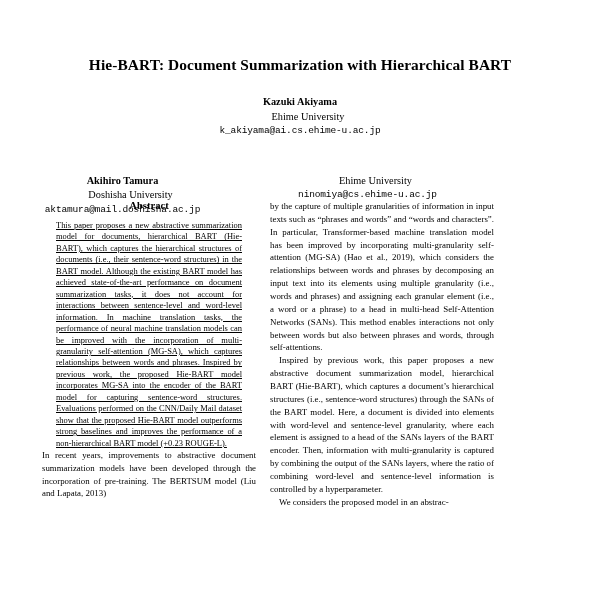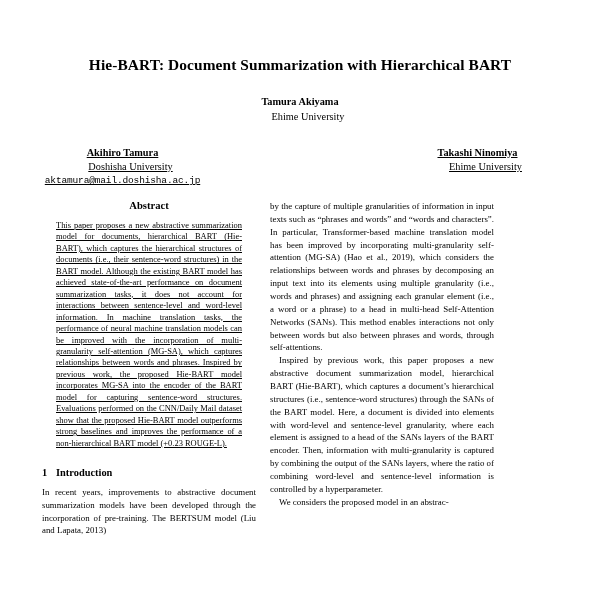--- a/index.html
+++ b/index.html
@@ -36,23 +36,22 @@
     margin: 0;
   }
 
   
   .authors-single {
     text-align: center;
     margin-top: 21px;
   }
   .authors-row {
     display: flex;
-    justify-content: space-between;
-    margin-top: 22px;
-    text-decoration: underline;
+    justify-content: flex-start;
+    margin-top: 36px;
   }
   .author-col {
     width: 245px;
     text-align: center;
   }
   .author-name {
     font-size: 10.3px;
     font-weight: bold;
     line-height: 1.38;
   }
@@ -135,49 +134,47 @@
 </head>
 <body>
 
 <div class="page">
 
   <div class="title-block">
     <h1 class="paper-title">Hie-BART: Document Summarization with Hierarchical BART</h1>
   </div>
 
   <div class="authors-single">
-    <div class="author-name">Tamura Akiyama</div>
+    <div class="author-name">Kazuki Akiyama</div>
     <div class="author-affil">Ehime University</div>
+    <div class="author-email">k_akiyama@ai.cs.ehime-u.ac.jp</div>
   </div>
 
   <div class="authors-row">
     <div class="author-col">
       <div class="author-name">Akihiro Tamura</div>
       <div class="author-affil">Doshisha University</div>
       <div class="author-email">aktamura@mail.doshisha.ac.jp</div>
     </div>
     <div class="author-col">
-      <div class="author-name">Takashi Ninomiya</div>
       <div class="author-affil">Ehime University</div>
+      <div class="author-email">ninomiya@cs.ehime-u.ac.jp</div>
     </div>
   </div>
 
   <div class="columns">
 
     <div class="col col-left">
 
       <div class="abstract-heading">Abstract</div>
 
       <div class="abstract-body">
         <p>This paper proposes a new abstractive summarization model for documents, hierarchical BART (Hie-BART), which captures the hierarchical structures of documents (i.e., their sentence-word structures) in the BART model. Although the existing BART model has achieved state-of-the-art performance on document summarization tasks, it does not account for interactions between sentence-level and word-level information. In machine translation tasks, the performance of neural machine translation models can be improved with the incorporation of multi-granularity self-attention (MG-SA), which captures relationships between words and phrases. Inspired by previous work, the proposed Hie-BART model incorporates MG-SA into the encoder of the BART model for capturing sentence-word structures. Evaluations performed on the CNN/Daily Mail dataset show that the proposed Hie-BART model outperforms strong baselines and improves the performance of a non-hierarchical BART model (+0.23 ROUGE-L).</p>
       </div>
 
-      <div class="section-heading">
-        <span class="secnum">1</span><span>Introduction</span>
-      </div>
 
       <p class="body-par">In recent years, improvements to abstractive document summarization models have been developed through the incorporation of pre-training. The BERTSUM model (Liu and Lapata, 2013)</p>
 
     </div>
 
     <div class="col col-right">
 
       <p class="body-par">by the capture of multiple granularities of information in input texts such as “phrases and words” and “words and characters”. In particular, Transformer-based machine translation model has been improved by incorporating multi-granularity self-attention (MG-SA) (Hao et al., 2019), which considers the relationships between words and phrases by decomposing an input text into its elements using multiple granularity (i.e., words and phrases) and assigning each granular element (i.e., a word or a phrase) to a head in multi-head Self-Attention Networks (SANs). This method enables interactions not only between words but also between phrases and words, through self-attentions.</p>
 
       <p class="body-par">Inspired by previous work, this paper proposes a new abstractive document summarization model, hierarchical BART (Hie-BART), which captures a document’s hierarchical structures (i.e., sentence-word structures) through the SANs of the BART model. Here, a document is divided into elements with word-level and sentence-level granularity, where each element is assigned to a head of the SANs layers of the BART encoder. Then, information with multi-granularity is captured by combining the output of the SANs layers, where the ratio of combining word-level and sentence-level information is controlled by a hyperparameter.</p>

